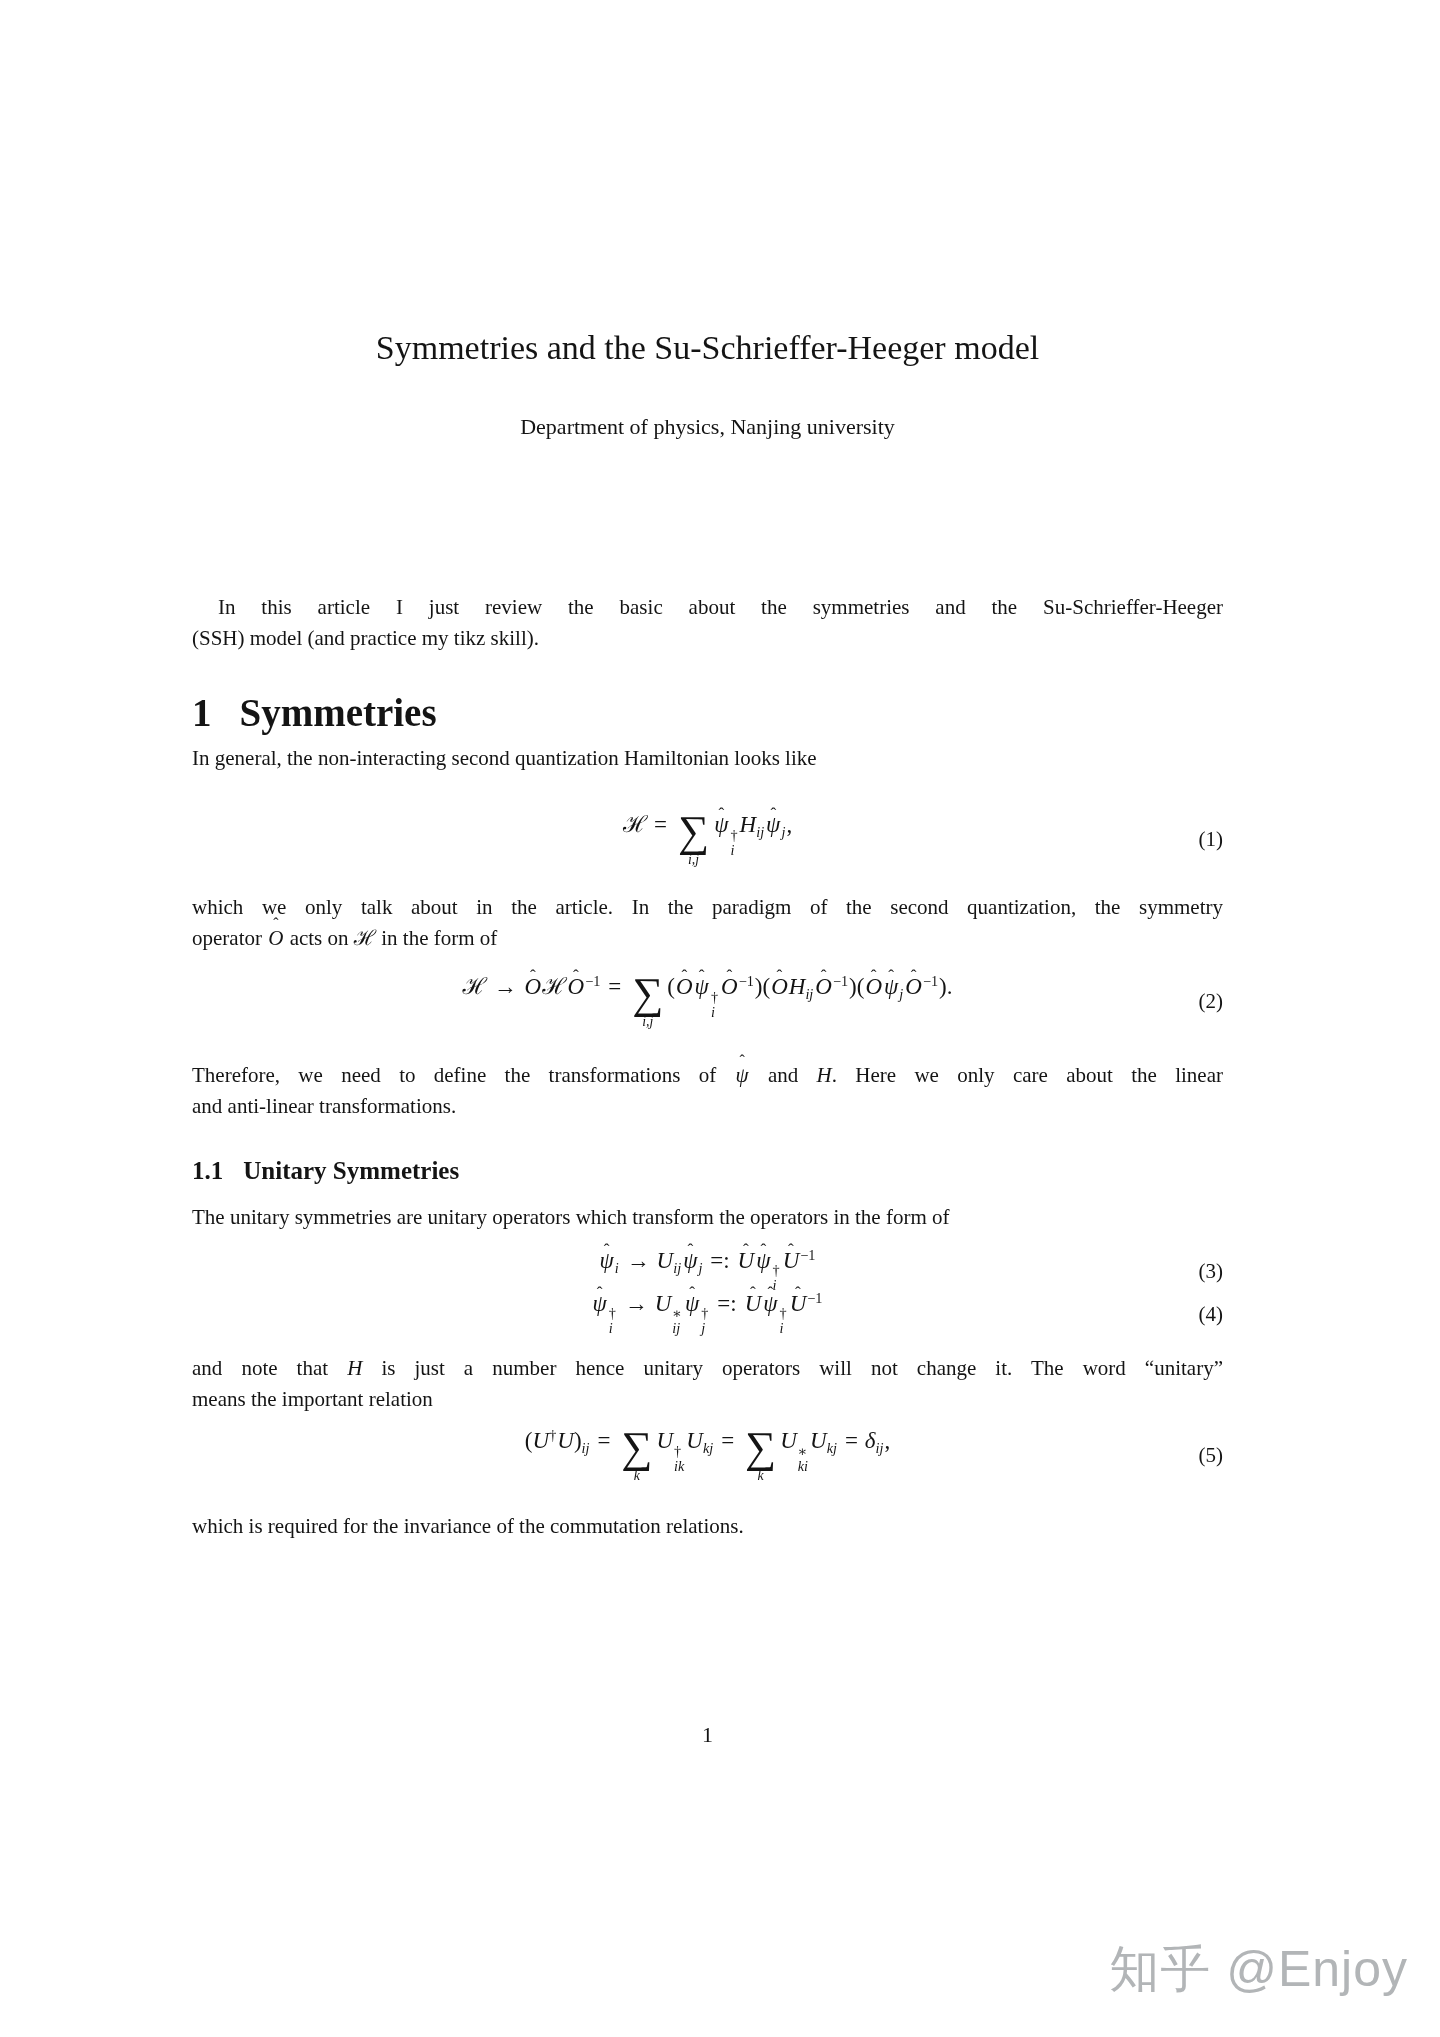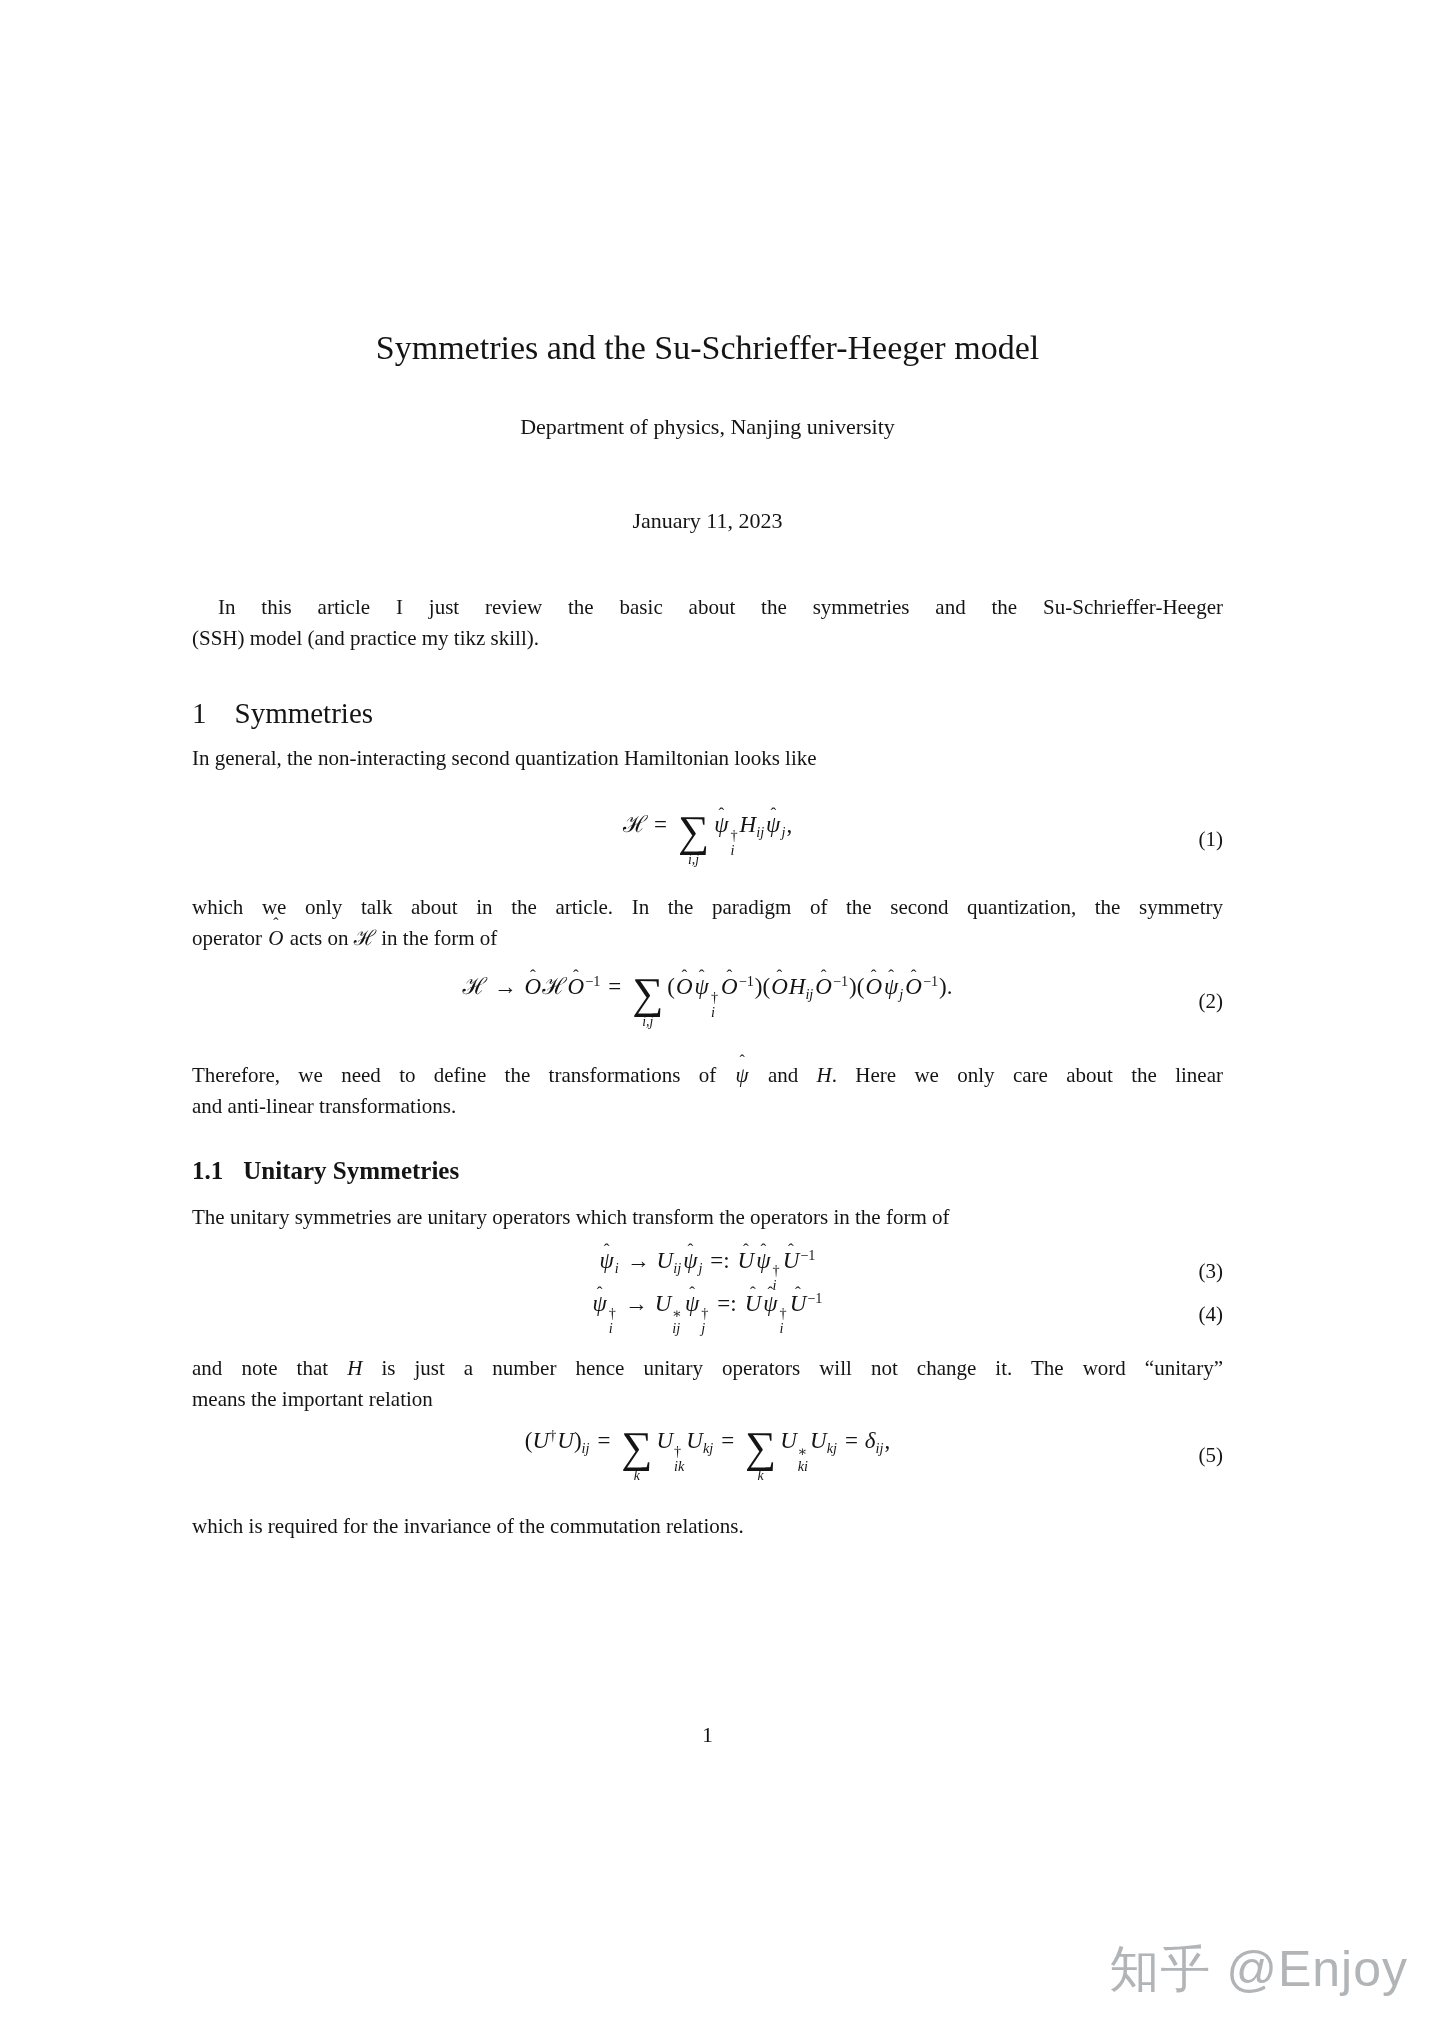--- a/index.html
+++ b/index.html
@@ -8,21 +8,21 @@
     color:#141414; font-family:"Liberation Serif","DejaVu Serif",serif;
     overflow:hidden;
   }
   .blk { position:absolute; left:192px; width:1031px; }
   .title { font-size:34px; line-height:44px; text-align:center; }
   .author { font-size:22px; line-height:34px; text-align:center; }
   .para  { font-size:21px; line-height:31px; }
   .line  { text-align:left; }
   .jl    { text-align:justify; text-align-last:justify; }
   .indent{ text-indent:26px; }
-  .sec1  { font-size:29px; line-height:38px; font-weight:400; }
+  .sec1  { font-size:39px; line-height:38px; font-weight:700; }
   .sec2  { font-size:25px; line-height:33px; font-weight:700; }
   .sec1 .stitle { margin-left:28px; }
   .sec2 .stitle { margin-left:20px; }
 
   
   .eq { display:flex; align-items:center; justify-content:center; }
   .eq-body { font-size:23px; line-height:1; white-space:nowrap; }
   .eq-label { position:absolute; right:0; top:50%; transform:translateY(-50%);
               font-size:21px; font-style:normal; }
   .math, .mx { font-family:"Liberation Serif","DejaVu Serif",serif; }
@@ -55,21 +55,20 @@
 <body>
 
 <div class="page">
 
   <div class="blk title" style="top:326px">Symmetries and the Su-Schrieffer-Heeger model</div>
 
   <div class="blk author" style="top:410px">
     <div>Department of physics, Nanjing university</div>
   </div>
 
-  <div class="blk author" style="top:504px">January 11, 2023</div>
 
   <div class="blk para" style="top:592px">
     <div class="line jl indent">In this article I just review the basic about the symmetries and the Su-Schrieffer-Heeger</div>
     <div class="line">(SSH) model (and practice my tikz skill).</div>
   </div>
 
   <div class="blk sec1" style="top:694px">
     <span class="num">1</span><span class="stitle">Symmetries</span>
   </div>
 

